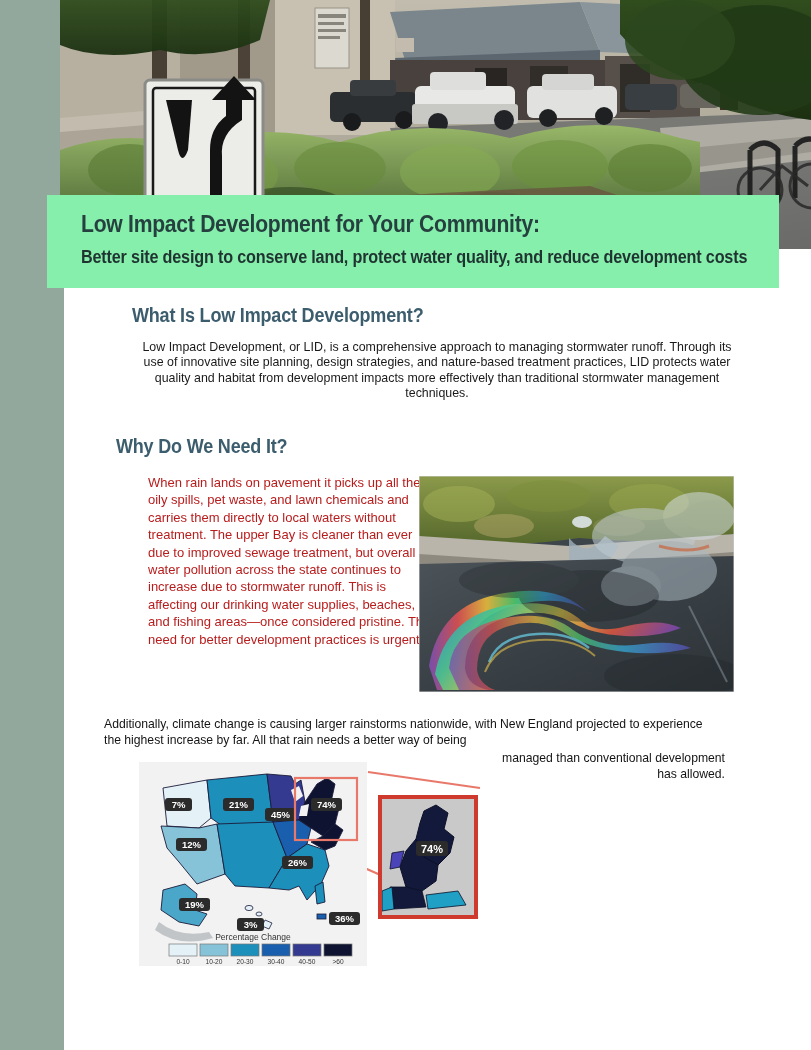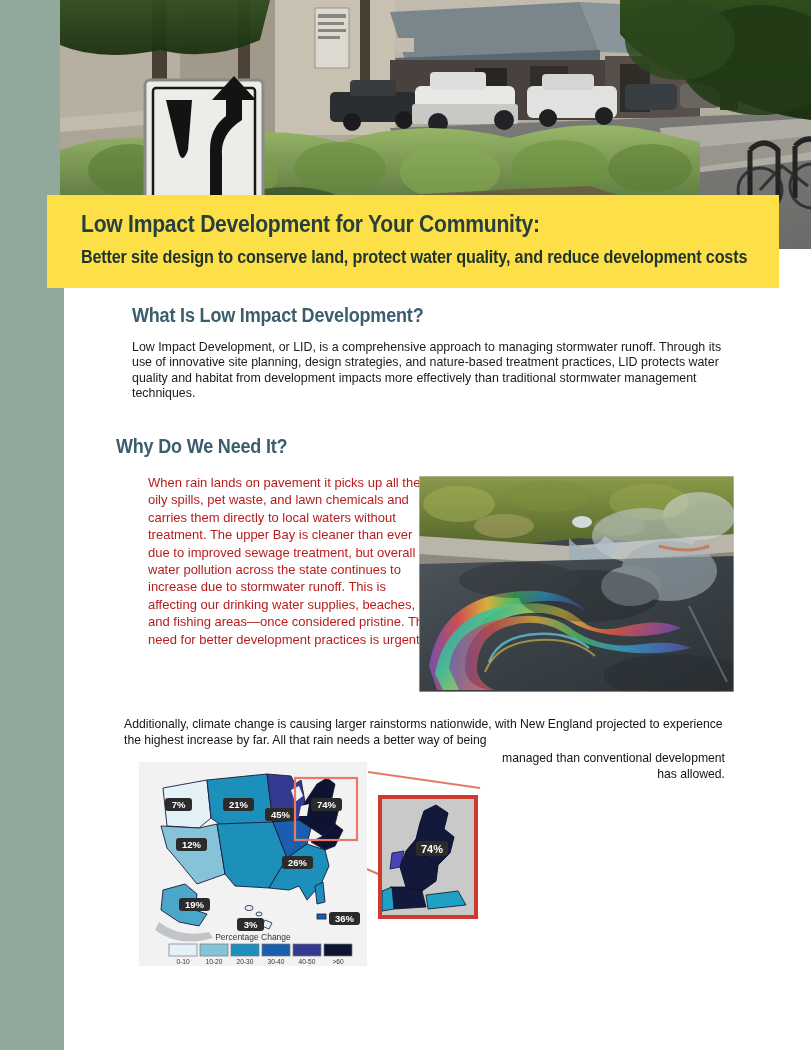--- a/index.html
+++ b/index.html
@@ -19,21 +19,21 @@
   
   #hero-photo{
     position:absolute;left:60px;top:0;width:751px;height:249px;
     overflow:hidden;background:#5d6b5a;
   }
   #hero-photo svg{display:block;width:751px;height:249px;}
 
   
   #title-band{
     position:absolute;left:47px;top:195px;width:732px;height:93px;
-    background:#fde047;
+    background:#86efac;
     box-sizing:border-box;
     padding:14px 0 0 34px;
   }
   #title-main{
     font-family:"Liberation Sans", sans-serif;
     font-size:24px;font-weight:bold;color:#25403f;
     letter-spacing:-0.3px;
     transform:scaleX(0.88);transform-origin:left center;
     line-height:30px;white-space:nowrap;
   }
@@ -55,39 +55,39 @@
     transform:scaleX(0.9);transform-origin:left center;
     white-space:nowrap;
   }
   .body-text{
     font-size:12.4px;line-height:15.4px;color:#1a1a1a;
     text-align:left;
   }
 
   #sec1{position:absolute;left:132px;top:12px;width:620px;}
   #sec1 .section-heading{margin:0 0 13px 0;}
-  #sec1 .body-text{width:610px;}
+  #sec1 .body-text{width:610px;text-align:center;}
 
   #sec2-heading{position:absolute;left:116px;top:143px;}
 
   #why-col{
     position:absolute;left:122px;top:182px;width:288px;
     font-size:13px;line-height:17.4px;color:#b91c1c;margin-left:26px;
   }
 
   
   #oil-photo{
     position:absolute;left:419px;top:476px;width:315px;height:216px;
     overflow:hidden;
   }
   #oil-photo svg{display:block;width:315px;height:216px;}
 
   
   #additional-text{
-    position:absolute;left:124px;top:716px;width:600px;
+    position:absolute;left:104px;top:716px;width:600px;
     font-size:12.2px;line-height:16.4px;color:#141414;
   }
 
   
   #map-right-col{
     position:absolute;left:500px;top:750px;width:225px;
   }
   #map-right-col .cont{
     font-size:12.2px;line-height:16.4px;color:#141414;text-align:right;
   }

